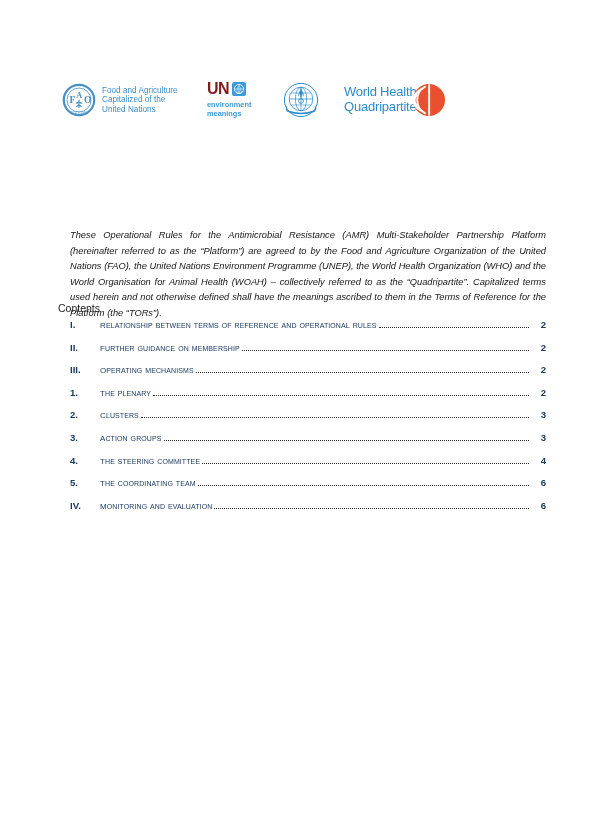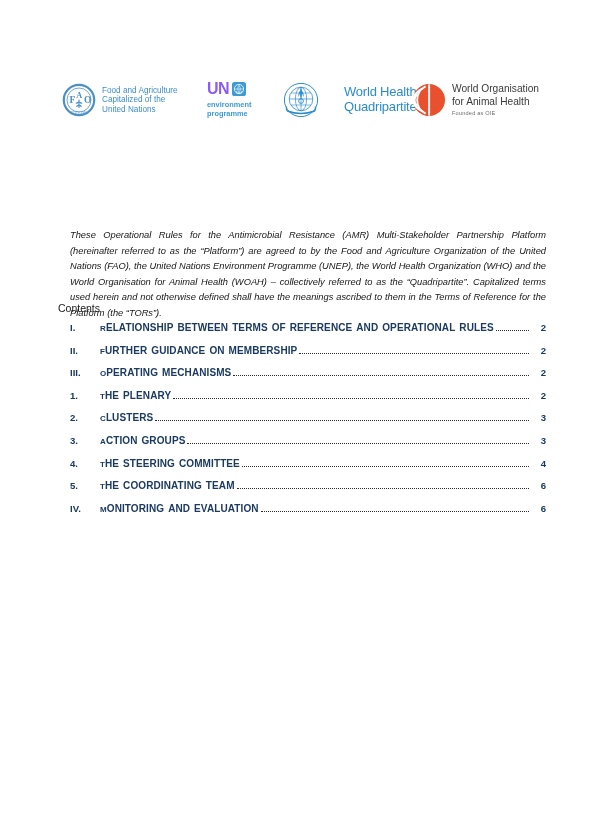--- a/index.html
+++ b/index.html
@@ -71,21 +71,21 @@
     margin-top: 4px;
   }
   .unep-top {
     display: flex;
     align-items: center;
     gap: 3px;
   }
   .unep-un {
     font-size: 16px;
     font-weight: bold;
-    color: #8b5cf6;
+    color: #7f1d1d;
     letter-spacing: -0.5px;
     line-height: 1;
   }
 
   
   .doc-title {
     position: absolute;
     left: 62px;
     top: 158px;
     width: 490px;
@@ -138,22 +138,22 @@
     flex: 0 0 30px;
     color: #1b3a61;
     font-weight: bold;
     font-size: 9.6px;
   }
   .toc-label {
     flex: 0 0 auto;
     white-space: nowrap;
     font-variant: small-caps;
     text-transform: lowercase;
-    font-weight: bold;
-    font-size: 14px;
+    font-weight: normal;
+    font-size: 10px;
     color: #1b3a61;
     letter-spacing: 0.1px;
   }
   .toc-label::first-letter { font-size: 11px; }
   .toc-leader {
     flex: 1 1 auto;
     border-bottom: 1px dotted #2b2b2b;
     margin: 0 3px 2px 2px;
     height: 7px;
   }
@@ -207,21 +207,21 @@
               <path d="M7 3.2 a3.5 5 0 0 0 0 7.6 a3.5 5 0 0 0 0 -7.6" fill="none" stroke="#ffffff" stroke-width="0.6"></path>
               <path d="M2.6 7 h8.8" stroke="#ffffff" stroke-width="0.6"></path>
               <path d="M4.4 10.8 q2.6 1 5.2 0" fill="none" stroke="#ffffff" stroke-width="0.8"></path>
               <path d="M4.4 10.8 q-0.6 -1.2 0 -2" fill="none" stroke="#ffffff" stroke-width="0.7"></path>
               <path d="M9.6 10.8 q0.6 -1.2 0 -2" fill="none" stroke="#ffffff" stroke-width="0.7"></path>
             </svg>
           </span>
         </div>
         <div class="unep-wordmark">
           <span>environment</span><br>
-          <span>programme</span>
+          <span>meanings</span>
         </div>
       </div>
     </div>
 
     <div class="logo-block who">
       <span class="logo-mark">
         <svg width="38" height="38" viewBox="0 0 38 38">
           <circle cx="19" cy="19" r="16.6" fill="none" stroke="#2b8ccb" stroke-width="1"></circle>
           <circle cx="19" cy="18" r="11.8" fill="none" stroke="#2b8ccb" stroke-width="0.8"></circle>
           <ellipse cx="19" cy="18" rx="5.6" ry="11.8" fill="none" stroke="#2b8ccb" stroke-width="0.7"></ellipse>
@@ -252,25 +252,20 @@
           <path d="M17 2 a15 15 0 0 0 0 30" fill="none" stroke="#ffffff" stroke-width="0"></path>
           <g stroke="#ffffff" stroke-width="1.9" fill="none">
             <path d="M13.6 3.4 a15.2 15.2 0 0 0 0 27.2"></path>
             <path d="M10.4 5.6 a12.2 12.2 0 0 0 0 22.8"></path>
             <path d="M7.6 8.4 a9 9 0 0 0 0 17.2"></path>
             <path d="M5.4 11.8 a5.8 5.8 0 0 0 0 10.4"></path>
           </g>
           <rect x="16.2" y="1.4" width="1.9" height="31.2" fill="#ffffff"></rect>
         </svg>
       </span>
-      <span class="logo-text woah-t">
-        <span>World Organisation</span><br>
-        <span>for Animal Health</span>
-        <span class="sub">Founded as OIE</span>
-      </span>
     </div>
 
   </div>
 
 
   <div class="intro">These Operational Rules for the Antimicrobial Resistance (AMR) Multi-Stakeholder Partnership Platform (hereinafter referred to as the “Platform”) are agreed to by the Food and Agriculture Organization of the United Nations (FAO), the United Nations Environment Programme (UNEP), the World Health Organization (WHO) and the World Organisation for Animal Health (WOAH) – collectively referred to as the “Quadripartite”. Capitalized terms used herein and not otherwise defined shall have the meanings ascribed to them in the Terms of Reference for the Platform (the “TORs”).</div>
 
   <div class="contents-head">Contents</div>
 
   <div class="toc">

